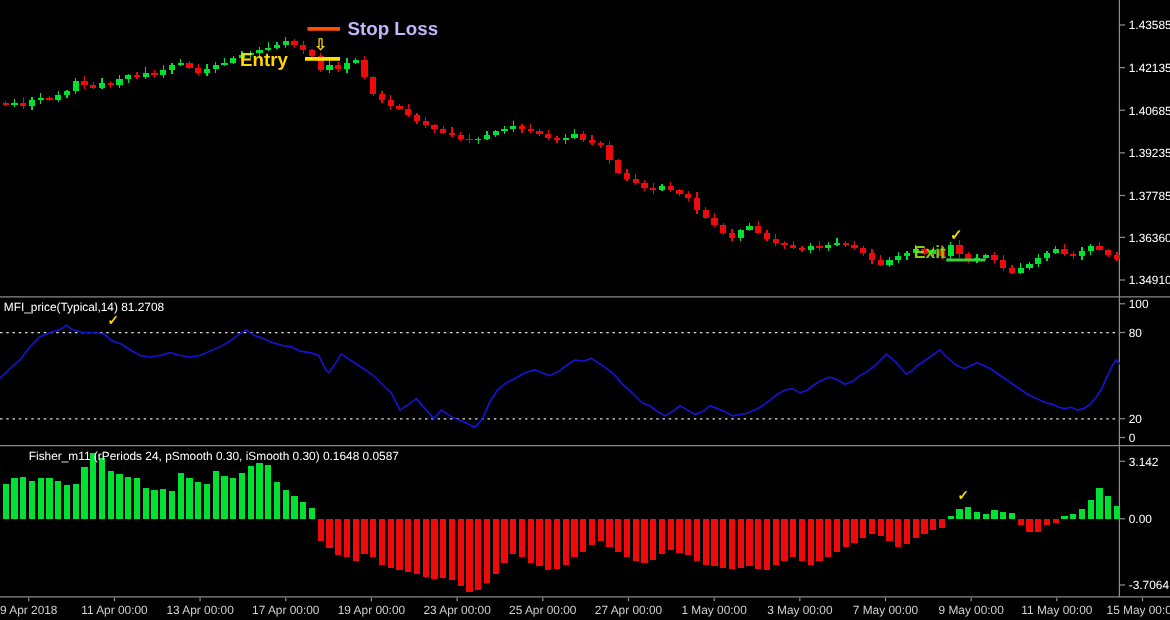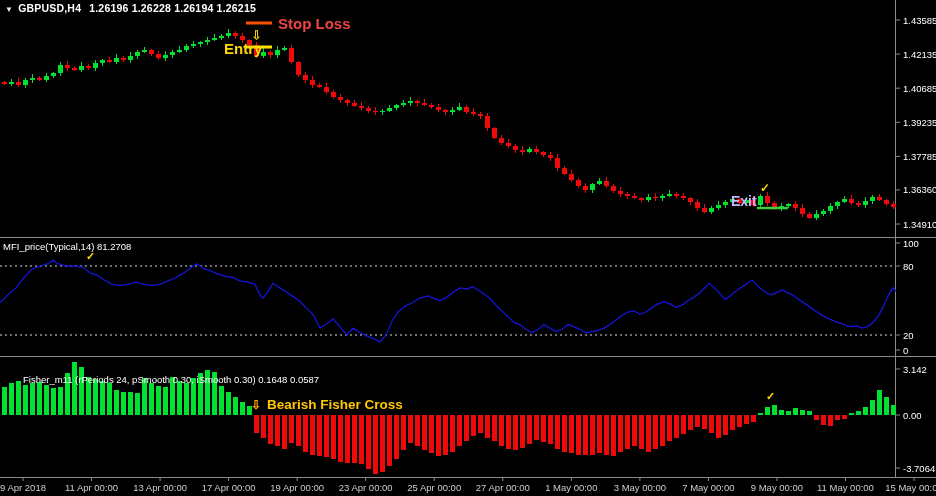--- a/index.html
+++ b/index.html
@@ -5,25 +5,25 @@
   html,body{margin:0;padding:0;background:#111;}
   .wrap{position:relative;width:936px;height:496px;background:#000;overflow:hidden;
         font-family:"Liberation Sans",sans-serif;}
   svg{position:absolute;left:0;top:0;}
   .overlay{position:absolute;white-space:nowrap;}
   .hdr{left:5px;top:2px;color:#fff;font-size:10.5px;font-weight:bold;letter-spacing:.2px;}
   .hdr .tri{font-size:8px;margin-right:5px;color:#e8e8e8;}
   .hdr .ohlc{font-weight:bold;margin-left:8px;}
   .indlabel{color:#fff;font-size:9.5px;}
   .mfi-label{left:3px;top:241px;}
-  .fish-label{left:3px;top:374px;padding-left:20px;}
+  .fish-label{left:3px;top:360px;padding-left:20px;}
   .ann{font-weight:bold;}
-  .ann-stop{left:278px;top:15px;font-size:15px;color:#ef4444;}
-  .ann-entry{left:224px;top:40px;font-size:15px;color:#ffd700;}
-  .ann-exit{left:731px;top:193px;font-size:14px;color:#c4b5fd;}
+  .ann-stop{left:278px;top:15px;font-size:15px;color:#c4b5fd;}
+  .ann-entry{left:192px;top:40px;font-size:15px;color:#ffd700;}
+  .ann-exit{left:731px;top:193px;font-size:14px;color:#84cc16;}
   .ann-ob{left:189px;top:245px;font-size:13.5px;color:#ffc800;}
   .ann-ob .chk{color:#ffd700;margin-right:10px;}
   .ann-bear{left:251px;top:397px;font-size:13.5px;color:#ffc800;}
   .ann-bear .arr{color:#ffaa00;margin-right:6px;font-size:12px;}
   .chkmark{color:#ffd700;font-weight:bold;font-size:11px;}
   .chk-main{left:760px;top:181px;font-size:12px;}
   .chk-mfi{left:86px;top:250px;}
   .chk-fish{left:766px;top:390px;}
 </style>
 </head>
@@ -485,31 +485,25 @@
         <text x="708.4000000000001" y="491" fill="#cfcfcf" font-size="9.5" text-anchor="middle" font-family="&quot;Liberation Sans&quot;,sans-serif">7 May 00:00</text>
         <line x1="776.94" y1="478" x2="776.94" y2="481" stroke="#8a8a8a" stroke-width="1"></line>
         <text x="776.94" y="491" fill="#cfcfcf" font-size="9.5" text-anchor="middle" font-family="&quot;Liberation Sans&quot;,sans-serif">9 May 00:00</text>
         <line x1="845.48" y1="478" x2="845.48" y2="481" stroke="#8a8a8a" stroke-width="1"></line>
         <text x="845.48" y="491" fill="#cfcfcf" font-size="9.5" text-anchor="middle" font-family="&quot;Liberation Sans&quot;,sans-serif">11 May 00:00</text>
         <line x1="914.0200000000001" y1="478" x2="914.0200000000001" y2="481" stroke="#8a8a8a" stroke-width="1"></line>
         <text x="914.0200000000001" y="491" fill="#cfcfcf" font-size="9.5" text-anchor="middle" font-family="&quot;Liberation Sans&quot;,sans-serif">15 May 00:00</text>
       </g>
     </svg>
 
-  <div class="overlay hdr">
-    <span class="tri">▼</span><span>GBPUSD,H4</span><span class="ohlc">1.26196 1.26228 1.26194 1.26215</span>
-  </div>
 
   <div class="overlay indlabel mfi-label">MFI_price(Typical,14) 81.2708</div>
   <div class="overlay indlabel fish-label">Fisher_m11  (rPeriods 24, pSmooth 0.30, iSmooth 0.30)   0.1648 0.0587</div>
 
   <div class="overlay ann ann-stop">Stop Loss</div>
   <div class="overlay ann ann-entry">Entry</div>
   <div class="overlay ann ann-exit">Exit</div>
 
-  <div class="overlay ann ann-bear">
-    <span class="arr">⇩</span><span>Bearish Fisher Cross</span>
-  </div>
 
   <div class="overlay chkmark chk-main">✓</div>
   <div class="overlay chkmark chk-mfi">✓</div>
   <div class="overlay chkmark chk-fish">✓</div>
 </div>
 
 </body></html>

